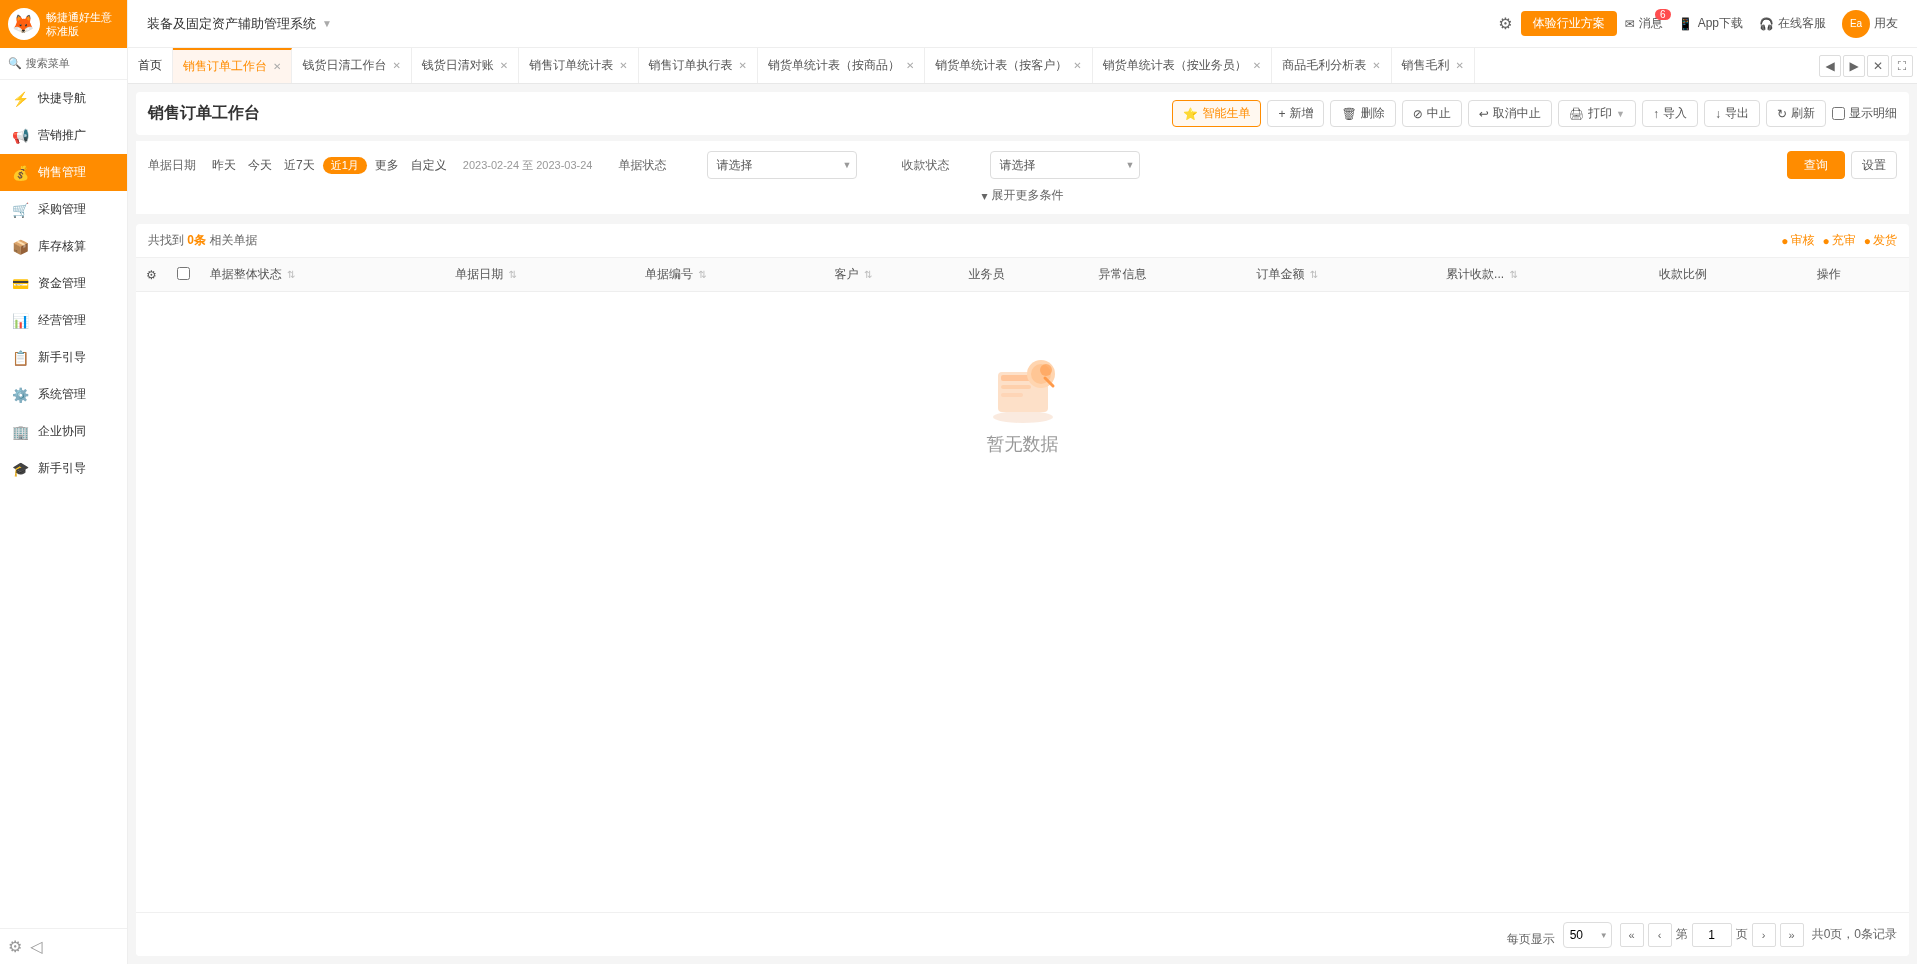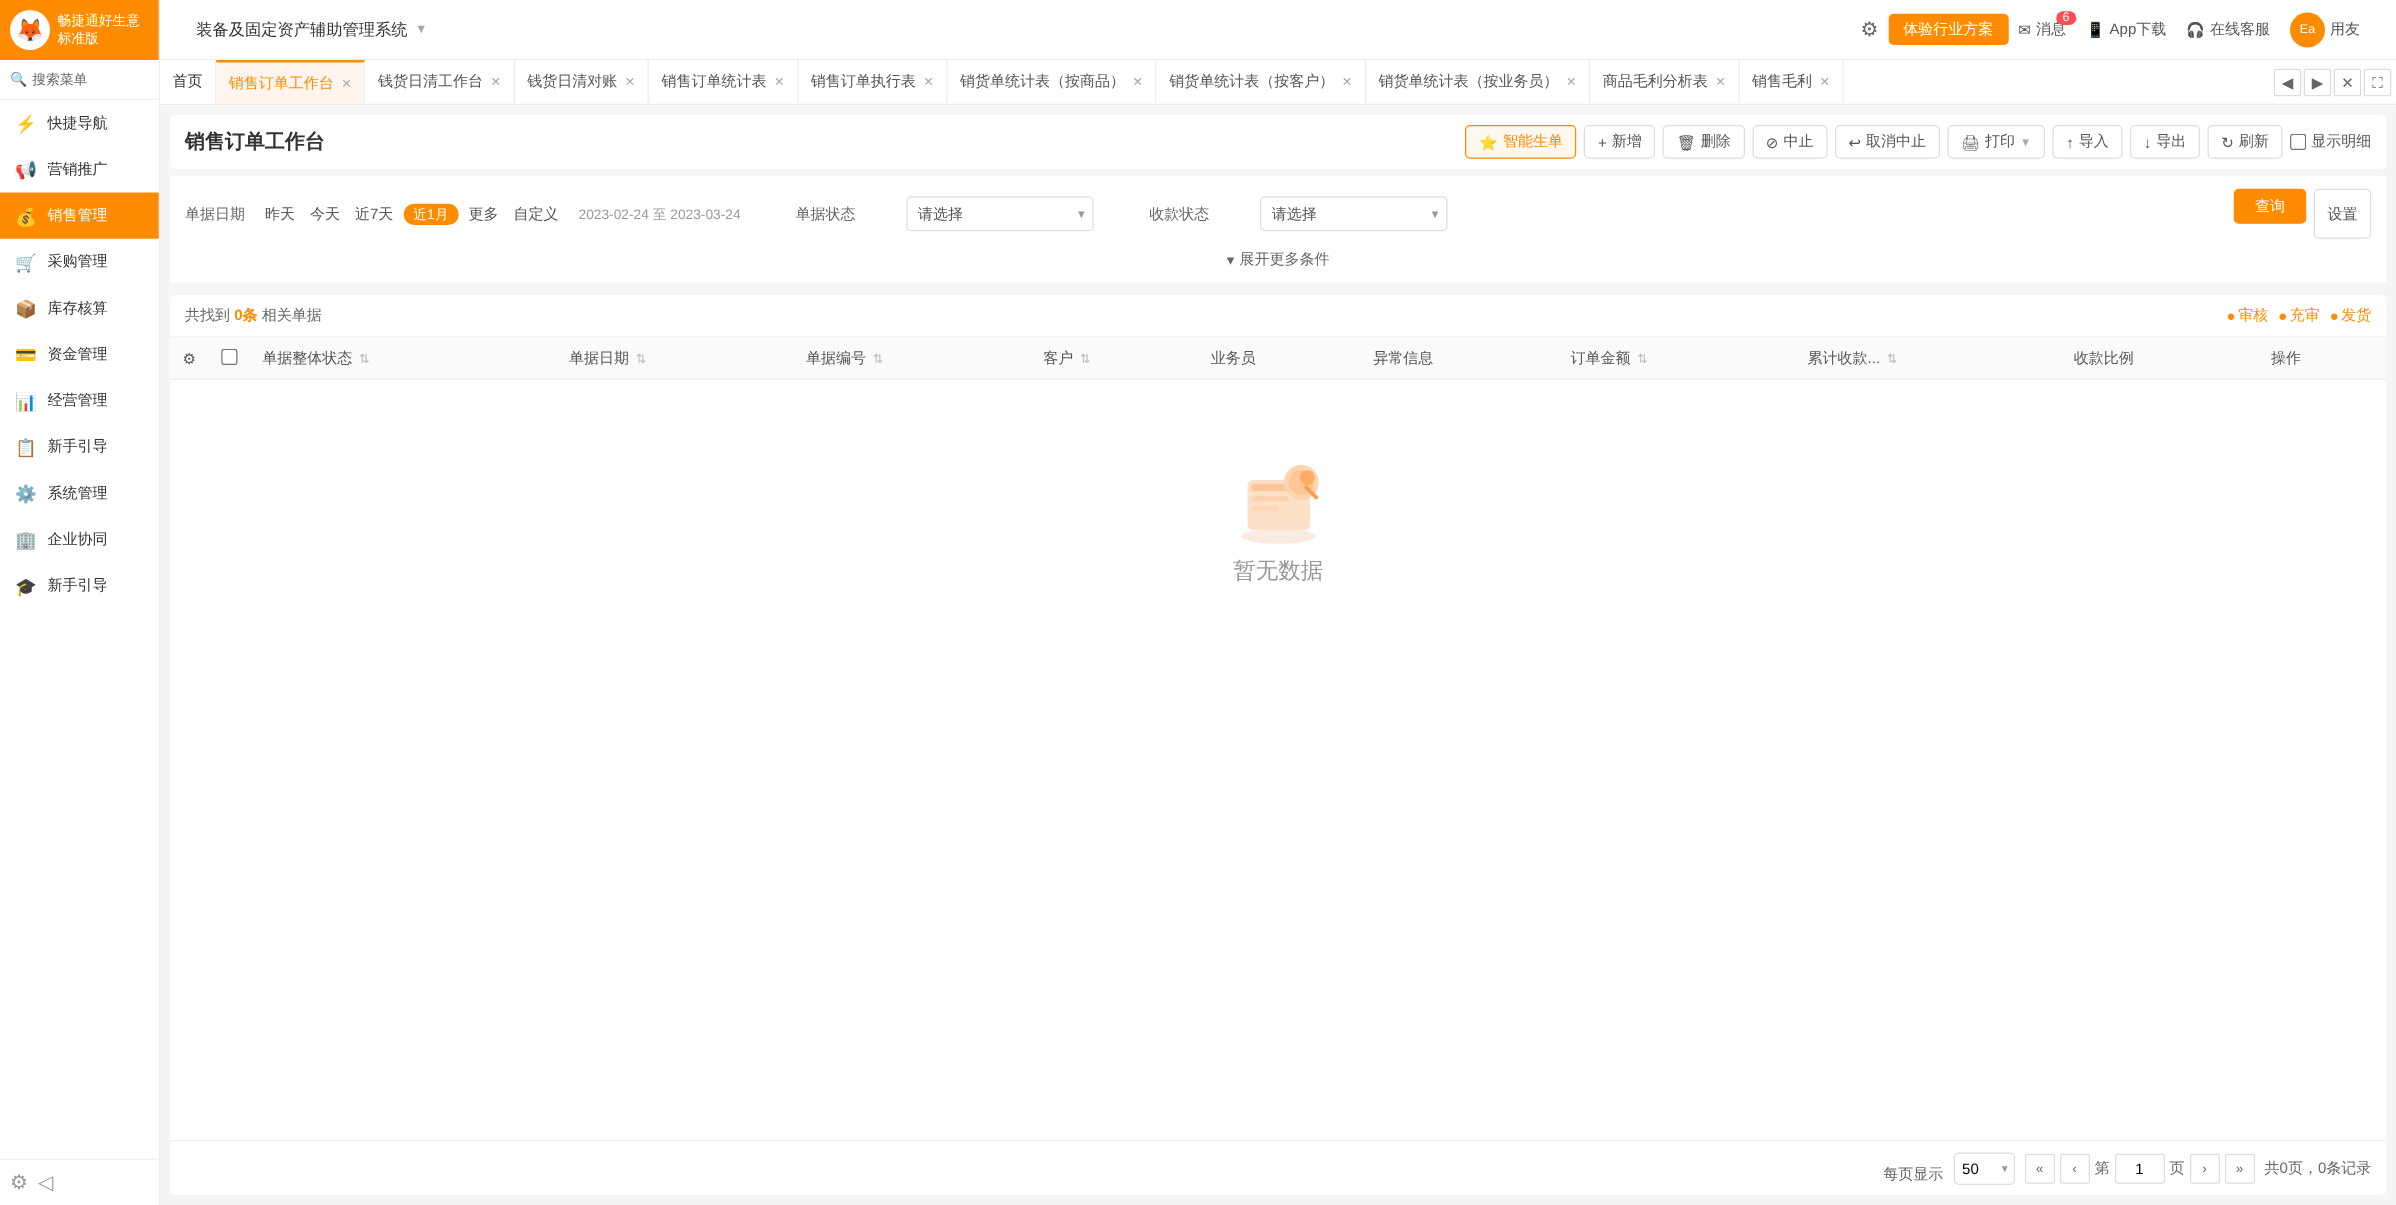--- a/index.html
+++ b/index.html
@@ -15,21 +15,21 @@
     .sidebar-nav-item { padding: 10px 12px; display: flex; align-items: center; gap: 8px; cursor: pointer; font-size: 12px; color: #333; transition: background 0.2s; }
     .sidebar-nav-item.active { background: #ff8c00; color: #fff; }
     .sidebar-nav-item .nav-icon { font-size: 14px; width: 18px; text-align: center; }
     .sidebar-bottom { margin-top: auto; padding: 8px; display: flex; align-items: center; gap: 8px; border-top: 1px solid #f0f0f0; }
     .sidebar-bottom-btn { cursor: pointer; color: #999; font-size: 16px; }
 
     
     .main { flex: 1; display: flex; flex-direction: column; overflow: hidden; }
 
     
-    .top-header { height: 48px; background: #fff; display: flex; align-items: center; padding: 0 29px; border-bottom: 1px solid #eee; gap: 8px; }
+    .top-header { height: 48px; background: #fff; display: flex; align-items: center; padding: 0 19px; border-bottom: 1px solid #eee; gap: 8px; }
     .header-title { font-size: 13px; color: #333; flex: 1; display: flex; align-items: center; gap: 6px; }
     .header-industry-btn { background: #ff8c00; color: #fff; border: none; border-radius: 4px; padding: 4px 12px; font-size: 12px; cursor: pointer; }
     .header-right { display: flex; align-items: center; gap: 16px; margin-left: auto; }
     .header-right-item { display: flex; align-items: center; gap: 4px; font-size: 12px; color: #555; cursor: pointer; position: relative; }
     .badge { position: absolute; top: -6px; right: -8px; background: #ff4d4f; color: #fff; border-radius: 8px; font-size: 10px; padding: 0 4px; min-width: 16px; text-align: center; }
     .user-avatar { width: 28px; height: 28px; background: #ff8c00; border-radius: 50%; display: flex; align-items: center; justify-content: center; color: #fff; font-size: 12px; }
 
     
     .tab-bar { background: #fff; display: flex; align-items: center; border-bottom: 1px solid #e8e8e8; overflow: hidden; height: 36px; }
     .tab-item { display: flex; align-items: center; padding: 0 10px; height: 36px; font-size: 12px; color: #555; cursor: pointer; border-right: 1px solid #eee; white-space: nowrap; gap: 4px; flex-shrink: 0; font-family: Liberation Serif, serif; }
@@ -320,37 +320,37 @@
           <div class="filter-date-options">
             <span class="date-opt">昨天</span>
             <span class="date-opt">今天</span>
             <span class="date-opt">近7天</span>
             <span class="date-opt active-month">近1月</span>
             <span class="date-opt">更多</span>
             <span class="date-opt">自定义</span>
           </div>
           <span class="date-range">2023-02-24 至 2023-03-24</span>
 
-          <span class="filter-label" style="margin-left:32px;">单据状态</span>
+          <span class="filter-label" style="margin-left:14px;">单据状态</span>
           <div class="filter-select-wrap">
             <select class="filter-select">
               <option value="">请选择</option>
             </select>
           </div>
 
           <span class="filter-label" style="margin-left:32px;">收款状态</span>
           <div class="filter-select-wrap">
             <select class="filter-select">
               <option value="">请选择</option>
             </select>
           </div>
 
           <div style="margin-left:auto; display:flex; gap:6px;">
             <button class="action-btn primary" style="height:28px; padding:0 16px;">查询</button>
-            <button class="action-btn" style="height:40px;">设置</button>
+            <button class="action-btn" style="height:28px;">设置</button>
           </div>
         </div>
         <div style="display:flex; justify-content:center;">
           <div class="expand-btn">
             <span>▾</span>
             <span>展开更多条件</span>
           </div>
         </div>
       </div>
     </div>

